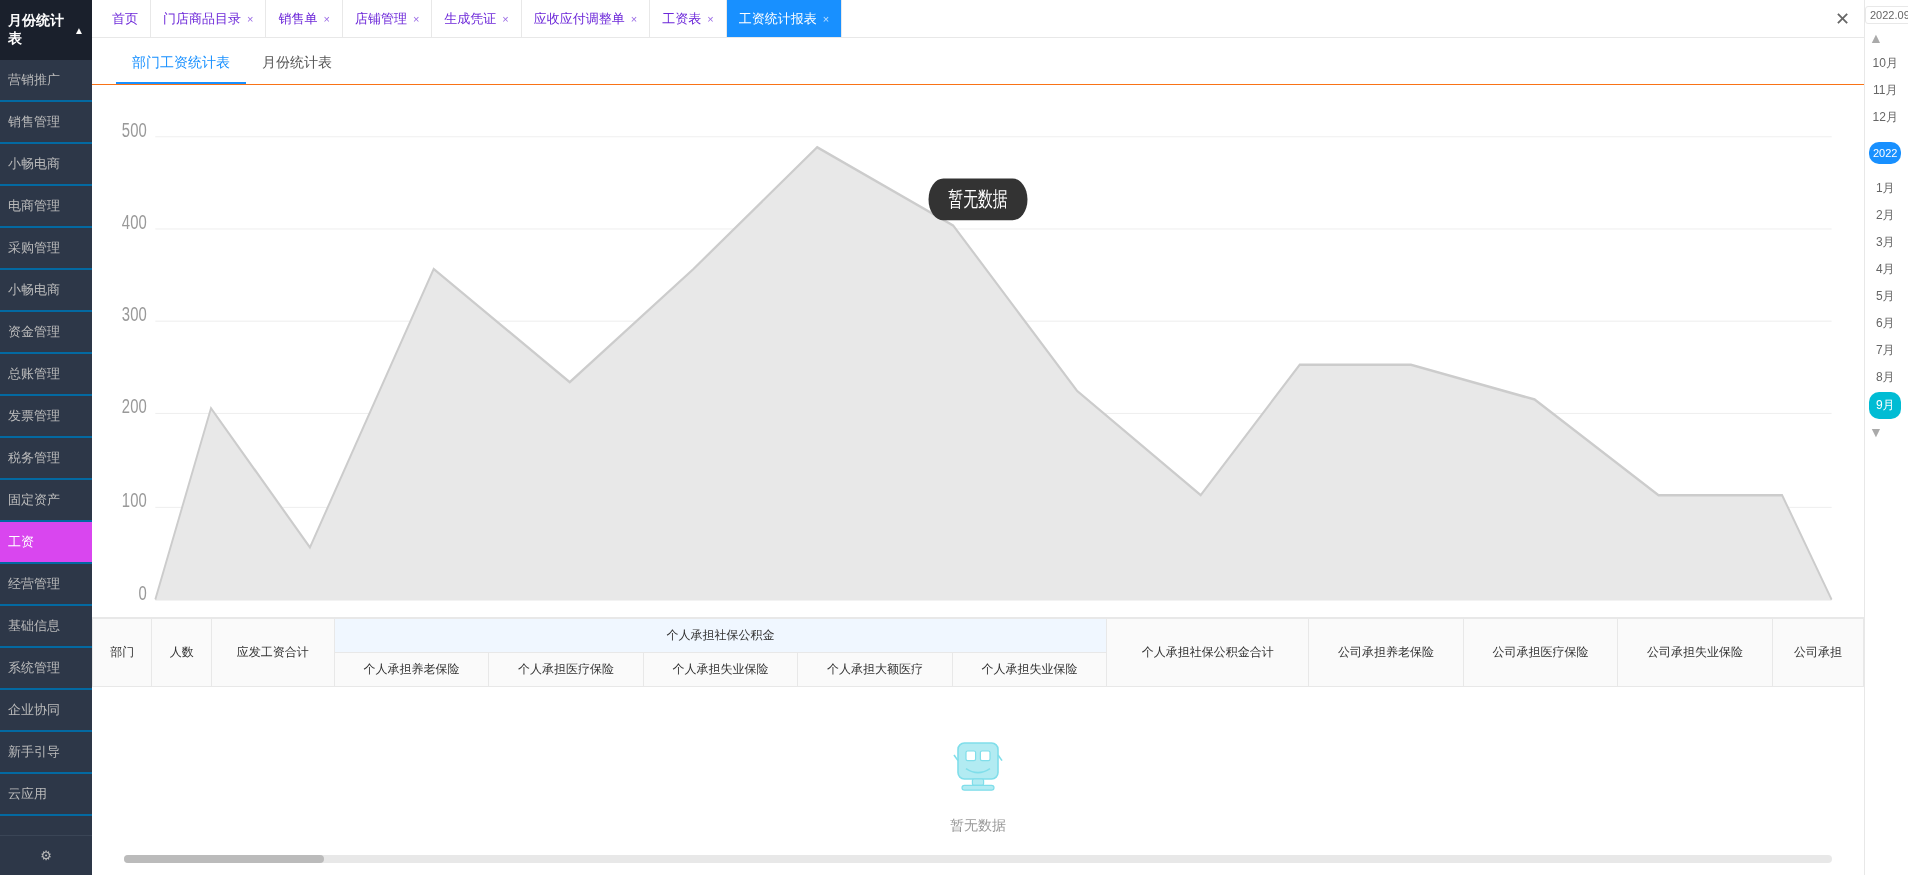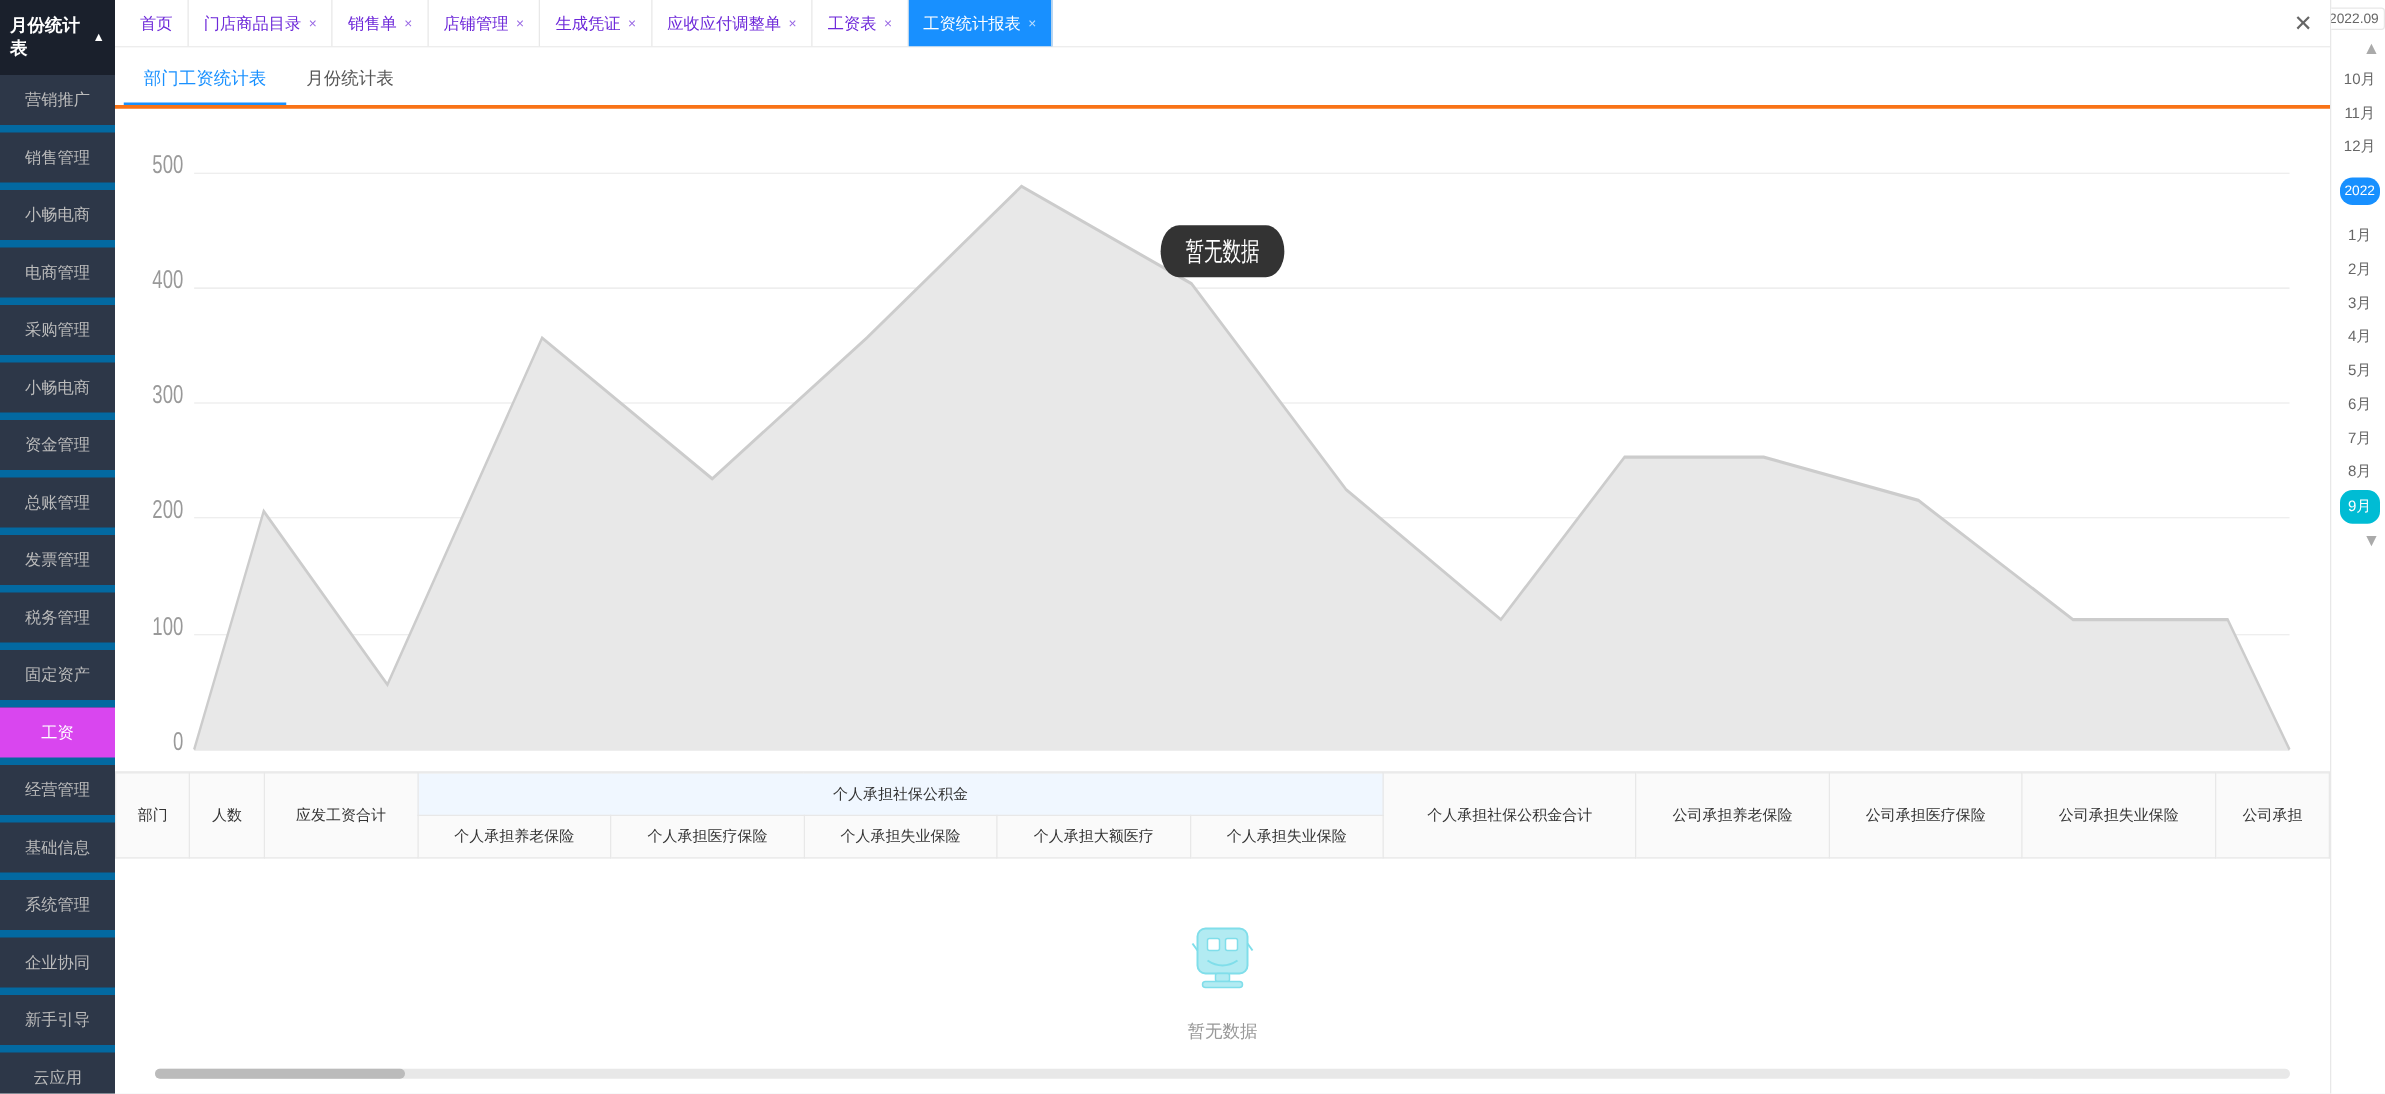--- a/index.html
+++ b/index.html
@@ -22,25 +22,25 @@
       font-size: 14px;
       font-weight: bold;
       display: flex;
       align-items: center;
       justify-content: space-between;
       cursor: pointer;
     }
     .sidebar-header .arrow { font-size: 10px; }
     .sidebar-item {
       padding: 11px 8px;
-      text-align: center;
+      text-align: left;
       cursor: pointer;
       font-size: 13px;
       color: #bbb;
-      border-bottom: 6px solid #0369a1;
+      border-bottom: 2px solid #0369a1;
     }
     .sidebar-item.active { background: #d946ef; color: #fff; }
     .sidebar-bottom {
       margin-top: auto;
       padding: 12px 8px;
       text-align: center;
       cursor: pointer;
       color: #bbb;
       border-top: 1px solid #3a4556;
     }
@@ -101,22 +101,22 @@
       display: flex;
       flex-direction: column;
       overflow: hidden;
       position: relative;
     }
 
     
     .sub-tabs {
       display: flex;
       align-items: flex-start;
-      padding: 10px 7px 0;
-      border-bottom: 3px solid #f97316;
+      padding: 10px 24px 0;
+      border-bottom: 1px solid #f97316;
       flex-shrink: 0;
     }
     .sub-tab {
       padding: 6px 16px 10px;
       cursor: pointer;
       font-size: 14px;
       color: #555;
       border-bottom: 2px solid transparent;
     }
     .sub-tab.active {
@@ -207,21 +207,21 @@
       margin-bottom: 10px;
     }
 
     
     .timeline-sidebar {
       width: 44px;
       background: #fff;
       border-left: 1px solid #e8e8e8;
       display: flex;
       flex-direction: column;
-      align-items: flex-end;
+      align-items: flex-start;
       padding: 6px 0;
       font-size: 12px;
       color: #666;
       flex-shrink: 0;
       overflow-y: auto;
     }
     .timeline-year-badge {
       background: #fff;
       border: 1px solid #e8e8e8;
       border-radius: 3px;

